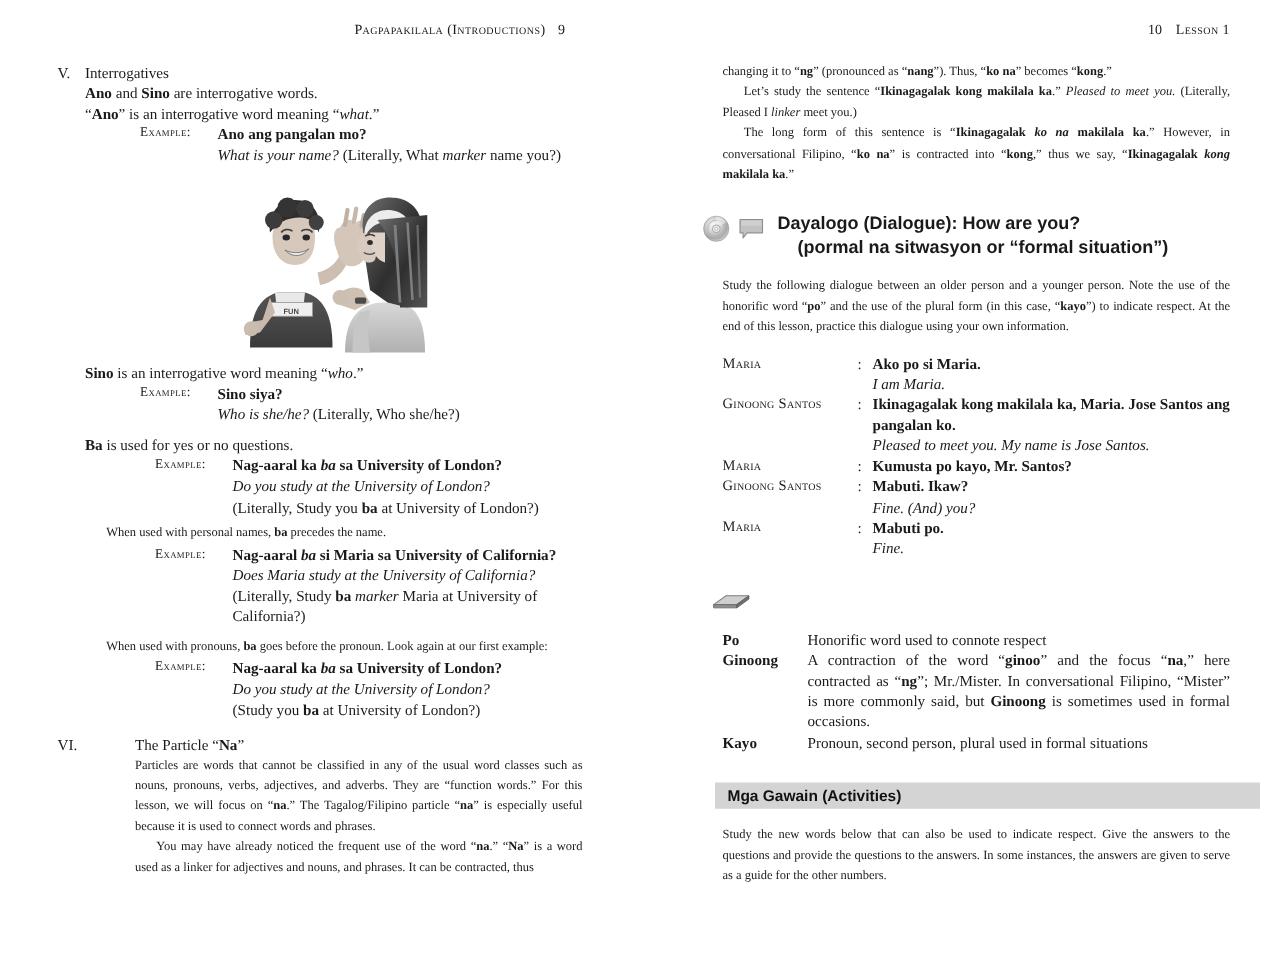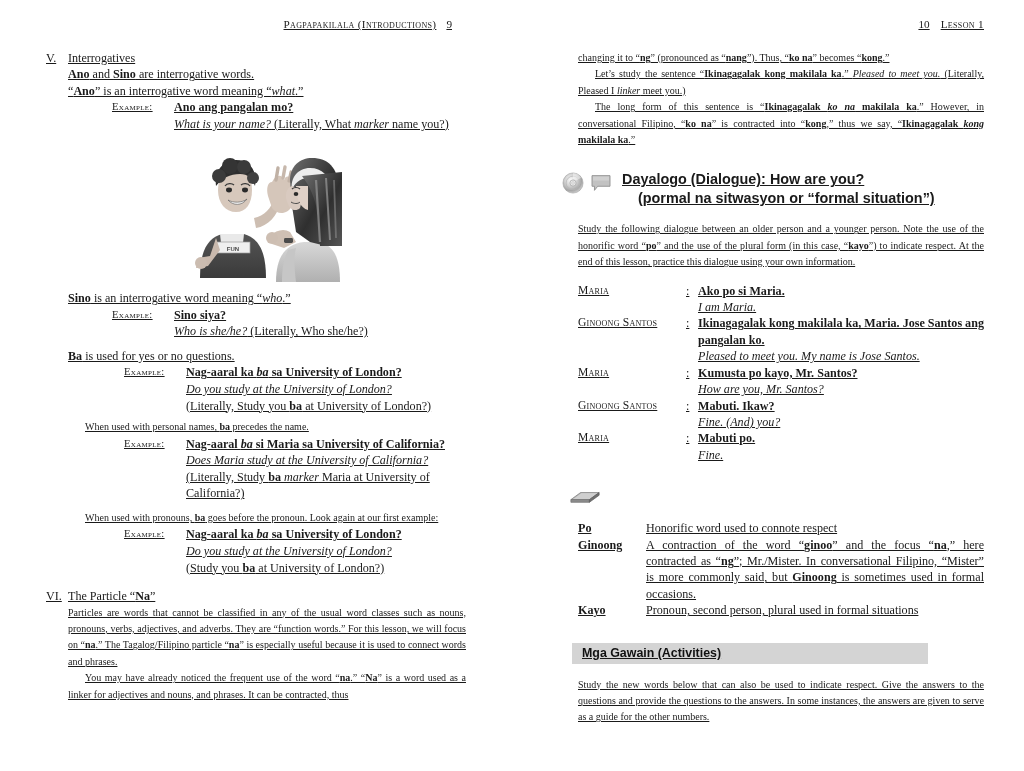--- a/index.html
+++ b/index.html
@@ -17,21 +17,20 @@
     overflow: hidden;
   }
   .page {
     position: absolute;
     inset: 0;
     display: flex;
   }
   .col {
     position: relative;
     box-sizing: border-box;
-    text-decoration: underline;
   }
   .col-left {
     width: 512px;
     padding: 18px 46px 0 46px;
   }
   .col-right {
     width: 512px;
     padding: 18px 40px 0 50px;
   }
 
@@ -338,21 +337,21 @@
           <div class="ex-label">Example:</div>
           <div class="ex-lines">
             <div class="line"><b>Nag-aaral ka </b><b><i>ba</i></b><b> sa University of London?</b></div>
             <div class="line"><i>Do you study at the University of London?</i></div>
             <div class="line"><span>(Study you </span><b>ba</b><span> at University of London?)</span></div>
           </div>
         </div>
       </div>
     </div>
 
-    <div class="sec" style="margin-top:12px;">
+    <div class="sec" style="margin-top:12px;gap:40px;">
       <div class="sec-num">VI.</div>
       <div class="sec-body">
         <div class="sec-title">
           <span>The Particle “</span><b>Na</b><span>”</span>
         </div>
         <div class="body-text">
           <span>Particles are words that cannot be classified in any of the usual word classes such as nouns, pronouns, verbs, adjectives, and adverbs. They are “function words.” For this lesson, we will focus on “</span><b>na</b><span>.” The Tagalog/Filipino particle “</span><b>na</b><span>” is especially useful because it is used to connect words and phrases.</span>
         </div>
         <div class="body-text indent">
           <span>You may have already noticed the frequent use of the word “</span><b>na</b><span>.” “</span><b>Na</b><span>” is a word used as a linker for adjectives and nouns, and phrases. It can be contracted, thus</span>
@@ -431,21 +430,20 @@
             <div class="dlg-native">Ikinagagalak kong makilala ka, Maria. Jose Santos ang pangalan ko.</div>
             <div class="dlg-trans">Pleased to meet you. My name is Jose Santos.</div>
           </div>
         </div>
 
         <div class="dlg-row">
           <div class="dlg-speaker">Maria</div>
           <div class="dlg-colon">:</div>
           <div class="dlg-text">
             <div class="dlg-native">Kumusta po kayo, Mr. Santos?</div>
-            <div class="dlg-trans">How are you, Mr. Santos?</div>
           </div>
         </div>
 
         <div class="dlg-row">
           <div class="dlg-speaker">Ginoong Santos</div>
           <div class="dlg-colon">:</div>
           <div class="dlg-text">
             <div class="dlg-native">Mabuti. Ikaw?</div>
             <div class="dlg-trans">Fine. (And) you?</div>
           </div>
@@ -482,21 +480,21 @@
           <div class="vocab-def">
             <span>A contraction of the word “</span><b>ginoo</b><span>” and the focus “</span><b>na</b><span>,” here contracted as “</span><b>ng</b><span>”; Mr./Mister. In conversational Filipino, “Mister” is more commonly said, but </span><b>Ginoong</b><span> is sometimes used in formal occasions.</span>
           </div>
         </div>
         <div class="vocab-row">
           <div class="vocab-word">Kayo</div>
           <div class="vocab-def">Pronoun, second person, plural used in formal situations</div>
         </div>
       </div>
 
-      <div class="section-bar" style="margin-left:-6px; width:356px;">
+      <div class="section-bar" style="margin-left:-6px; width:436px;">
         <span class="section-bar-text">Mga Gawain (Activities)</span>
       </div>
 
       <div class="body-text" style="margin-top:13px;">Study the new words below that can also be used to indicate respect. Give the answers to the questions and provide the questions to the answers. In some instances, the answers are given to serve as a guide for the other numbers.</div>
 
     </div>
   </div>
 </div>
 
 </body></html>

